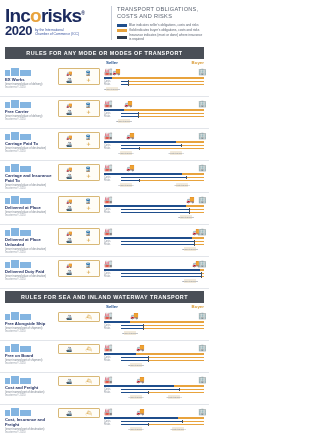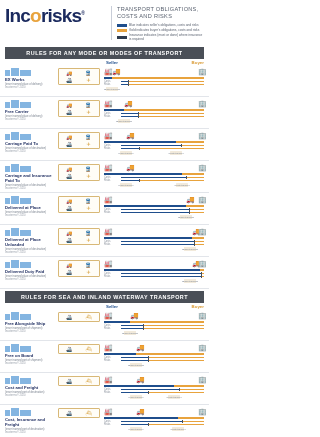--- a/index.html
+++ b/index.html
@@ -119,20 +119,27 @@
   .footer { display:flex; padding:4px 5px 3px 5px; gap:4px; }
 </style>
 </head>
 <body>
 
 <div class="page">
 
   <div class="header">
     <div class="brand">
       <div class="brand-word"><span>Inc</span><span class="o-mark">o</span><span>risks</span><span class="brand-tm">®</span></div>
+      <div class="brand-row2">
+        <div class="brand-year">2020</div>
+        <div class="brand-sub">
+          <div>by the International</div>
+          <div>Chamber of Commerce (ICC)</div>
+        </div>
+      </div>
     </div>
 
     <div class="hdr-divider"></div>
 
     <div class="hdr-right">
       <div class="hdr-title" style="white-space:pre-line">TRANSPORT OBLIGATIONS,
 COSTS AND RISKS</div>
       <div class="legend">
         <div class="legend-row">
           <span class="legend-swatch blue"></span>

